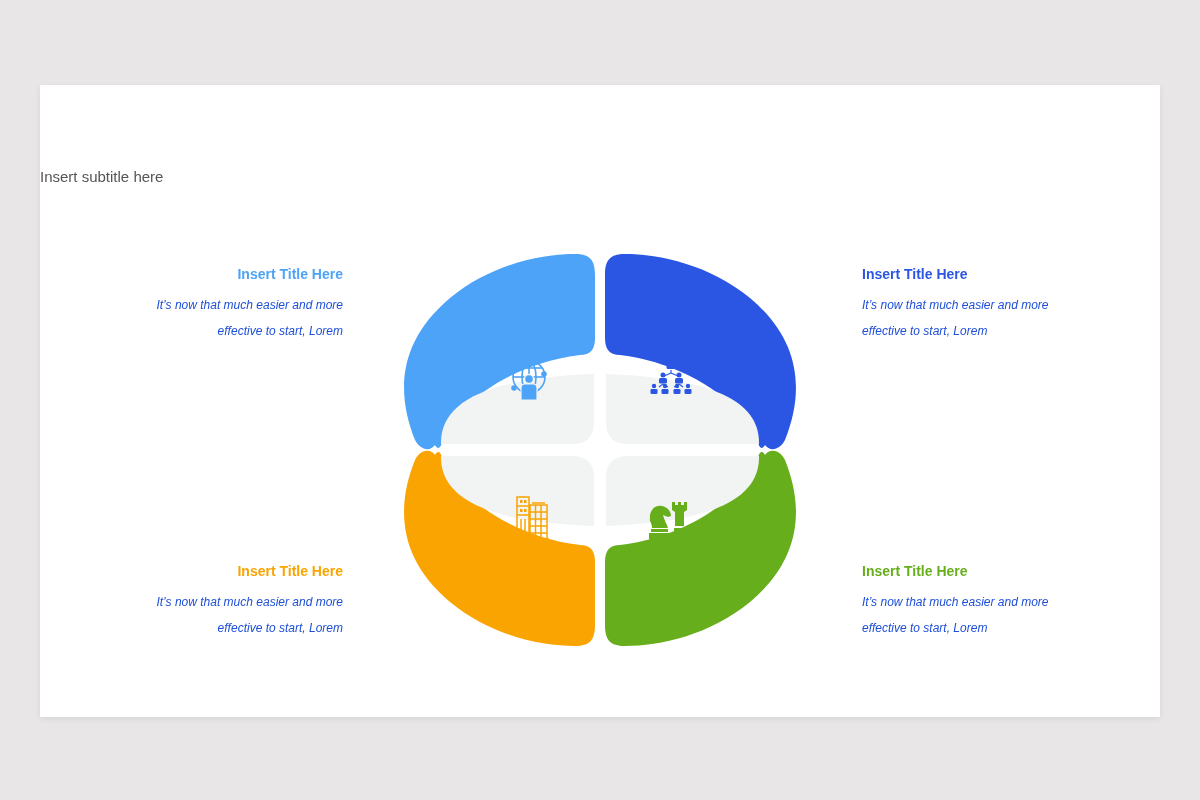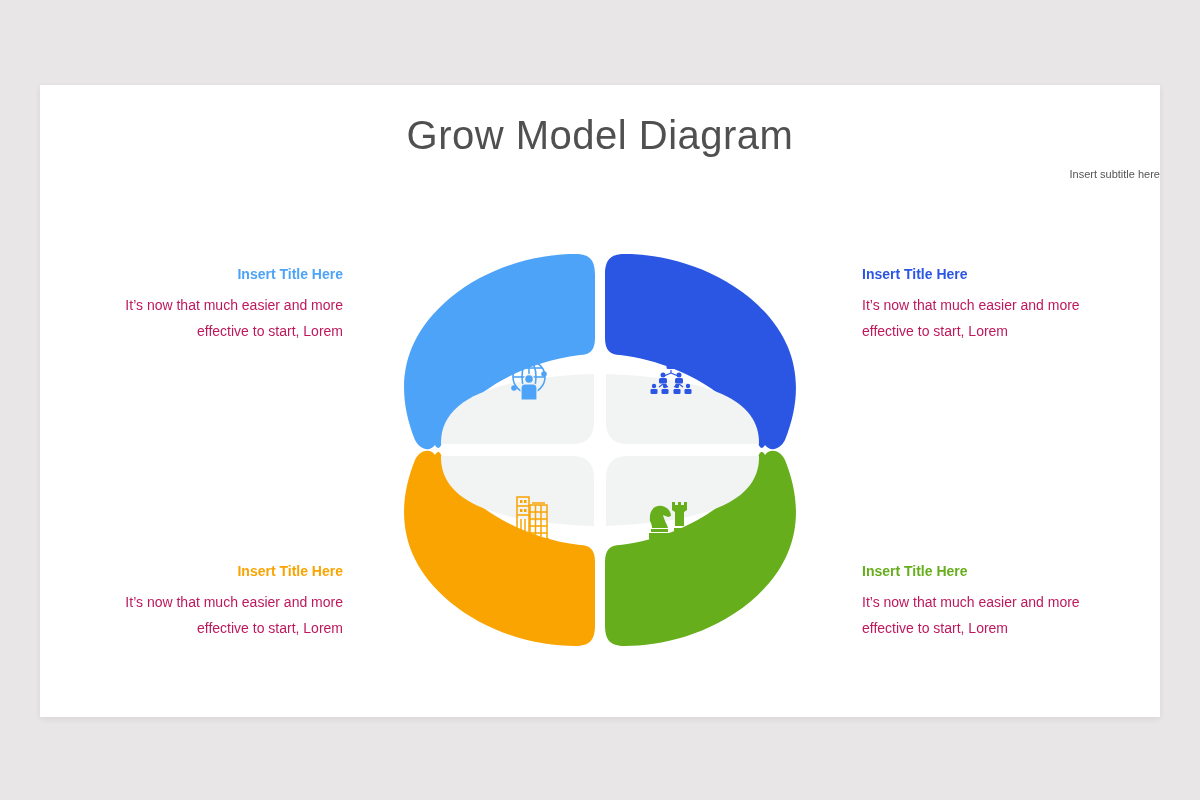--- a/index.html
+++ b/index.html
@@ -21,53 +21,53 @@
       position: absolute;
       left: 0; right: 0; top: 28px;
       text-align: center;
       font-size: 40px;
       color: #505050;
       letter-spacing: 0.5px;
     }
     .subtitle {
       position: absolute;
       left: 0; right: 0; top: 83px;
-      text-align: right;
-      font-size: 11px;
+      text-align: left;
+      font-size: 15px;
       color: #555555;
     }
     .diagram {
       position: absolute;
       left: 0; top: 0;
       width: 1120px; height: 632px;
     }
     .block {
       position: absolute;
       width: 260px;
     }
     .block.left { text-align: right; }
     .block.right { text-align: left; }
     .block-title {
       font-size: 14px;
       font-weight: bold;
       margin: 0 0 7px 0;
       line-height: 22px;
     }
     .block-body {
-      font-size: 14px;
-      color: #be185d;
+      font-size: 12px;
+      color: #1d4ed8;
       line-height: 26px;
+      font-style: italic;
     }
   </style>
 </head>
 <body>
 
 <div class="slide">
 
-  <div class="title">Grow Model Diagram</div>
   <div class="subtitle">Insert subtitle here</div>
 
   <svg class="diagram" viewBox="0 0 1120 632" xmlns="http://www.w3.org/2000/svg">
     <g transform="translate(560,365)">
 
       <g>
         <path fill="#4da3f7" d="M -5,-112
              C -5,-100 -10,-95 -20,-95
              C -100,-85 -150,-35 -157,-12
              C -160,5 -165,-5 -165,-5

